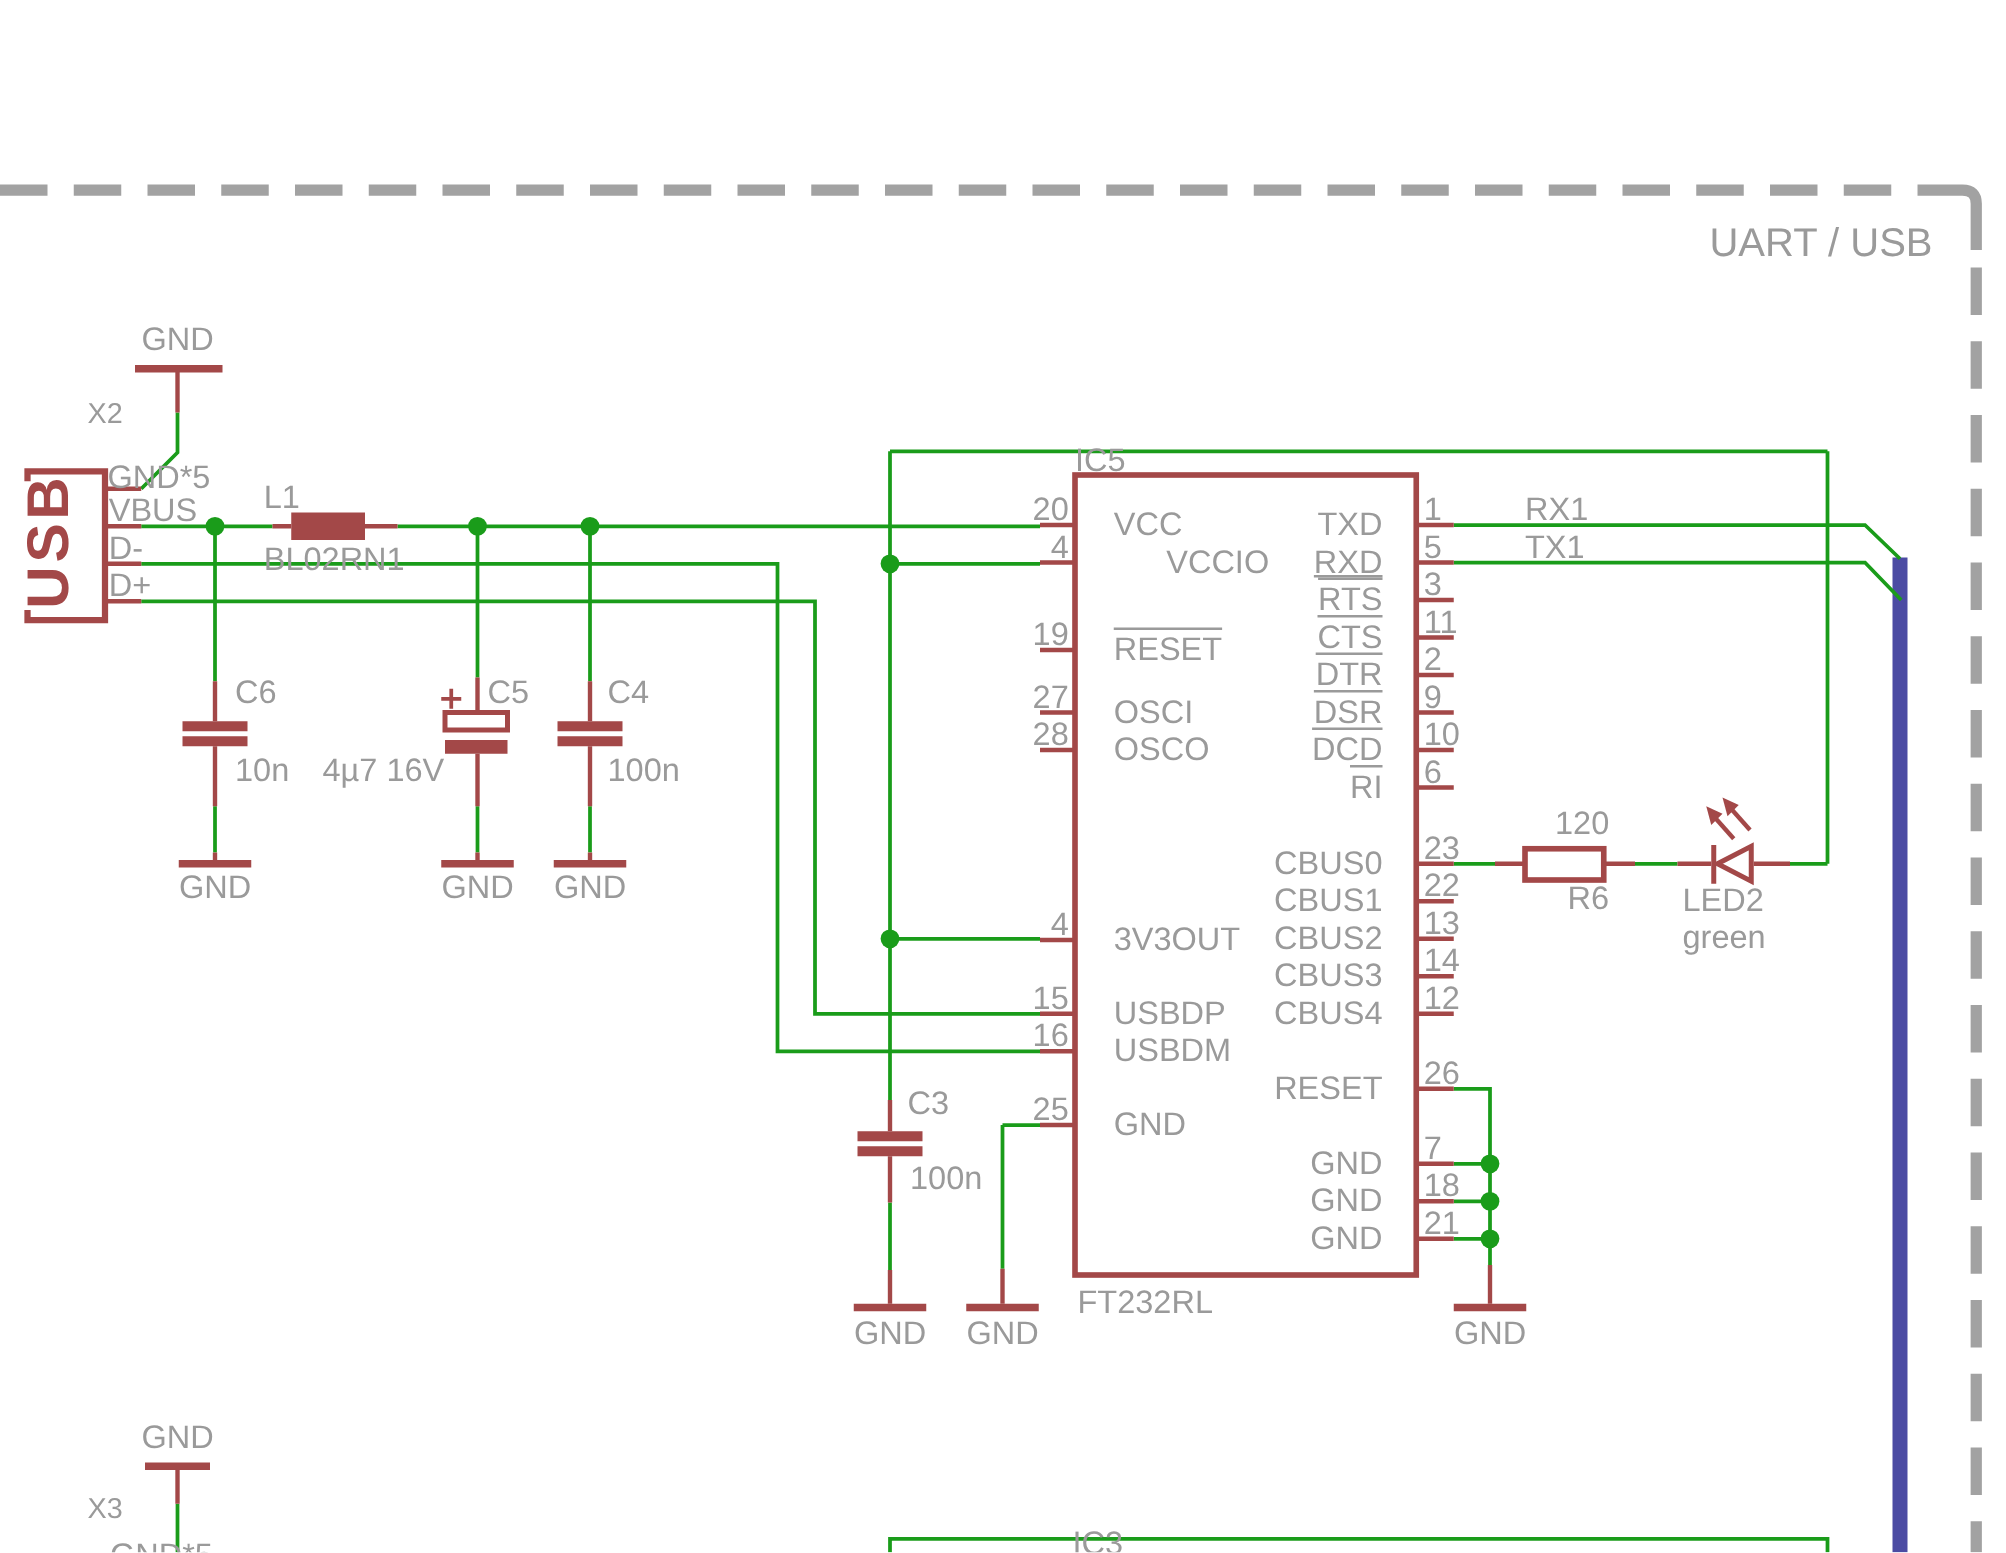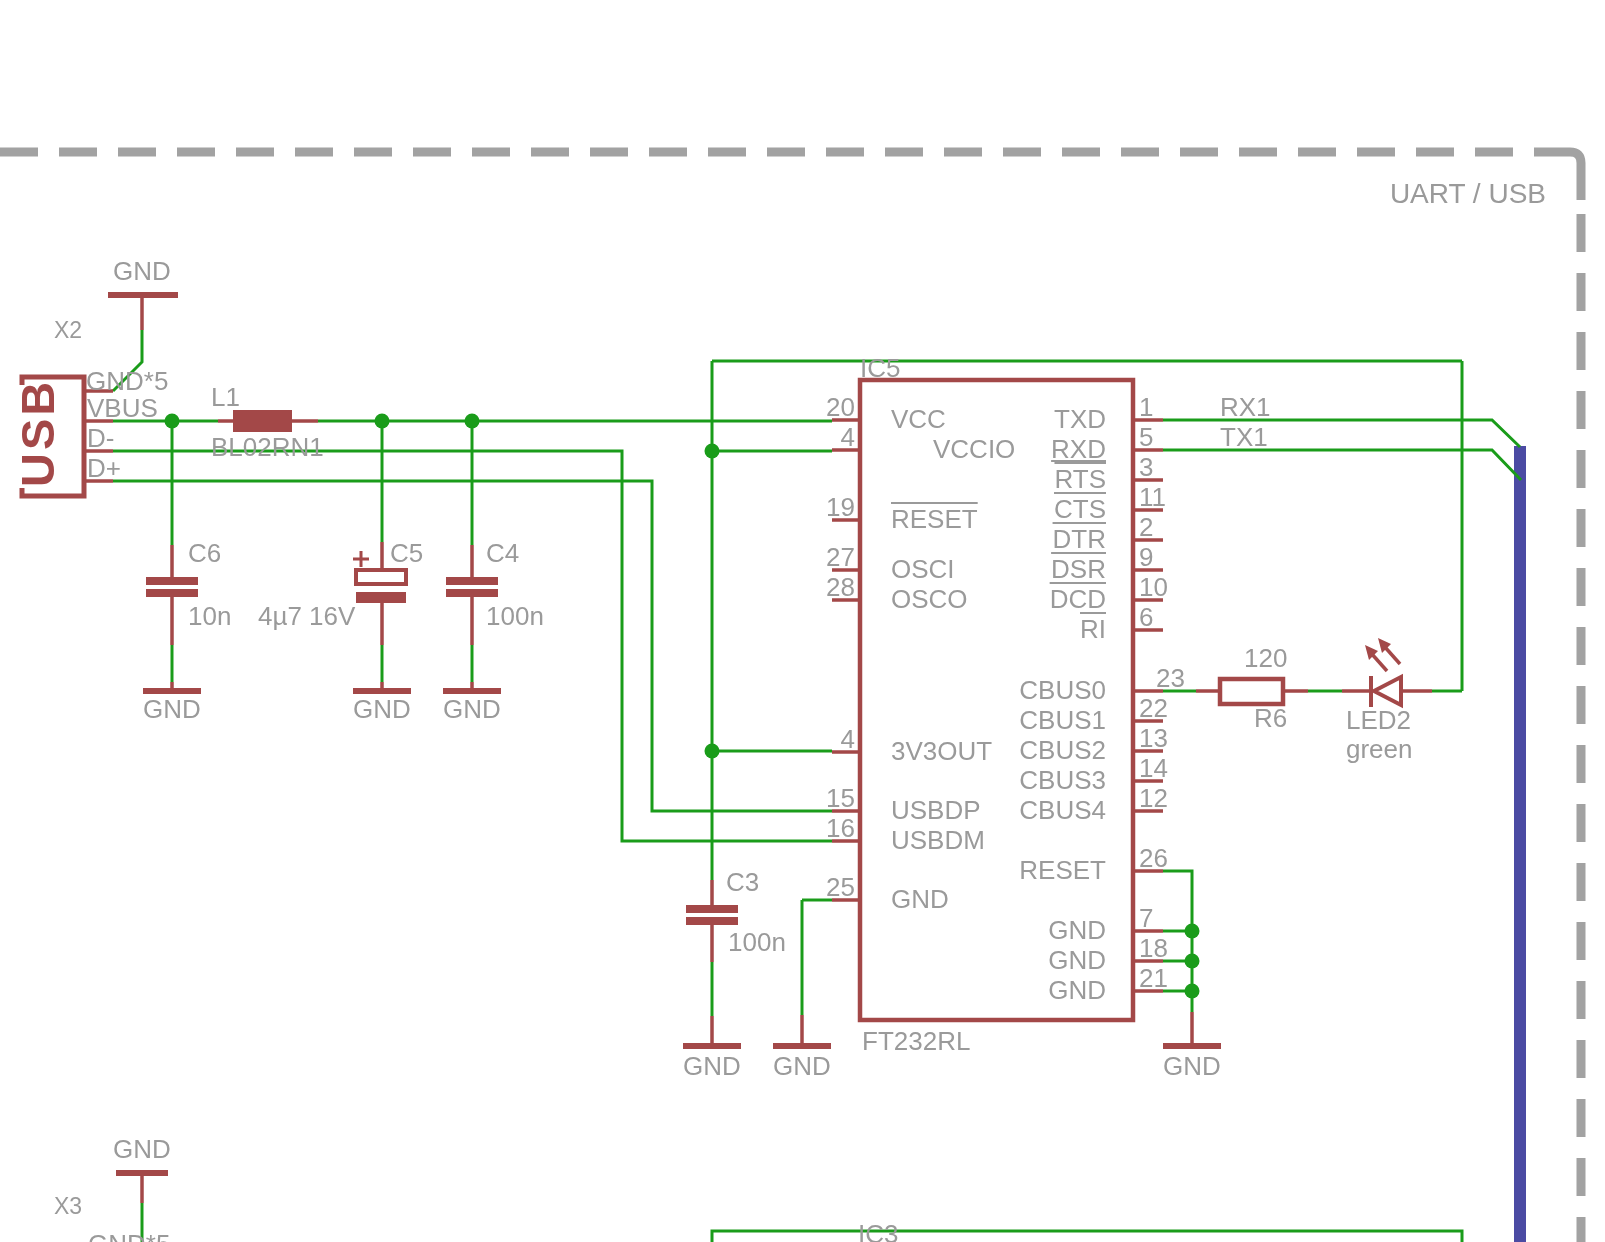--- a/index.html
+++ b/index.html
@@ -10,22 +10,22 @@
          font-family:"Liberation Sans", sans-serif;}
   #stage svg{position:absolute;left:0;top:0;}
   .w{stroke:var(--wire);stroke-width:3;fill:none;}
   .ps{stroke:var(--comp);stroke-width:3.5;fill:none;}
   .cmp{stroke:var(--comp);fill:none;}
   .cmpf{fill:var(--comp);stroke:none;}
   .jct{fill:var(--wire);stroke:none;}
   .frame{stroke:var(--border);stroke-width:9;fill:none;}
   .bus{fill:var(--bus);stroke:none;}
   .t{position:absolute;color:var(--text);font-size:26px;line-height:21px;white-space:pre;}
-  .big{font-size:28px;line-height:44px;}
-  .sm{font-size:23px;}
+  .big{font-size:32px;line-height:44px;}
+  .sm{font-size:23px;margin-left:16px;}
   .ov{text-decoration:overline;}
   .ctr{text-align:center;}
   .pn{width:50px;}
   .pnl{left:805px;text-align:right;}
   .pnr{left:1139px;text-align:left;}
   .pll{left:891px;}
   .plr{left:956px;width:150px;text-align:right;}
   .usbtxt{position:absolute;left:16px;top:487px;transform:rotate(-90deg);transform-origin:0 0;
           color:var(--comp);font-size:47px;font-weight:bold;letter-spacing:3px;line-height:44px;}
 </style>
@@ -220,21 +220,21 @@
   <div class="t pll" style="top:889px;">GND</div>
 
   <div class="t pn pnr" style="top:397px;">1</div>
   <div class="t pn pnr" style="top:427px;">5</div>
   <div class="t pn pnr" style="top:457px;">3</div>
   <div class="t pn pnr" style="top:487px;">11</div>
   <div class="t pn pnr" style="top:517px;">2</div>
   <div class="t pn pnr" style="top:547px;">9</div>
   <div class="t pn pnr" style="top:577px;">10</div>
   <div class="t pn pnr" style="top:607px;">6</div>
-  <div class="t pn pnr" style="top:668px;margin-left:17px;">23</div>
+  <div class="t pn pnr" style="top:668px;">23</div>
   <div class="t pn pnr" style="top:698px;">22</div>
   <div class="t pn pnr" style="top:728px;">13</div>
   <div class="t pn pnr" style="top:758px;">14</div>
   <div class="t pn pnr" style="top:788px;">12</div>
   <div class="t pn pnr" style="top:848px;">26</div>
   <div class="t pn pnr" style="top:908px;">7</div>
   <div class="t pn pnr" style="top:938px;">18</div>
   <div class="t pn pnr" style="top:968px;">21</div>
 
   <div class="t plr" style="top:409px;">TXD</div>

